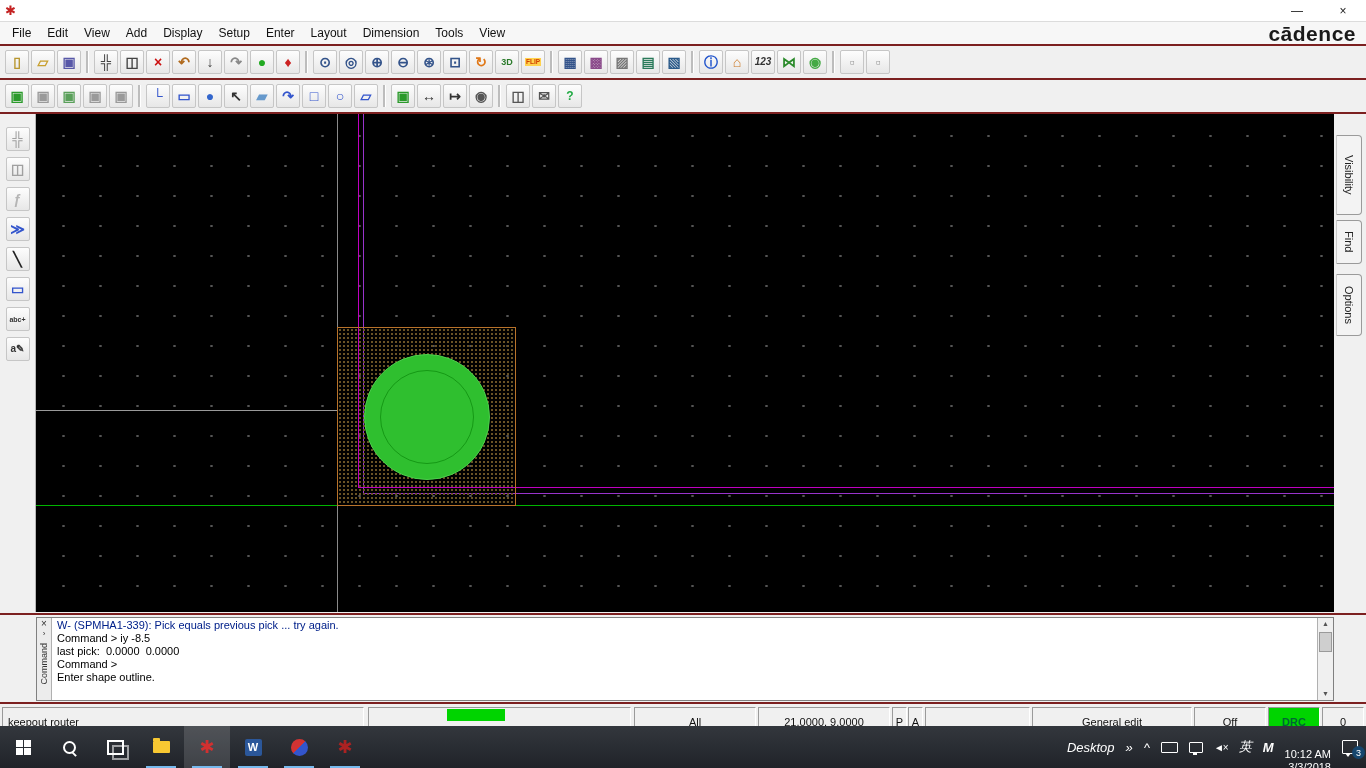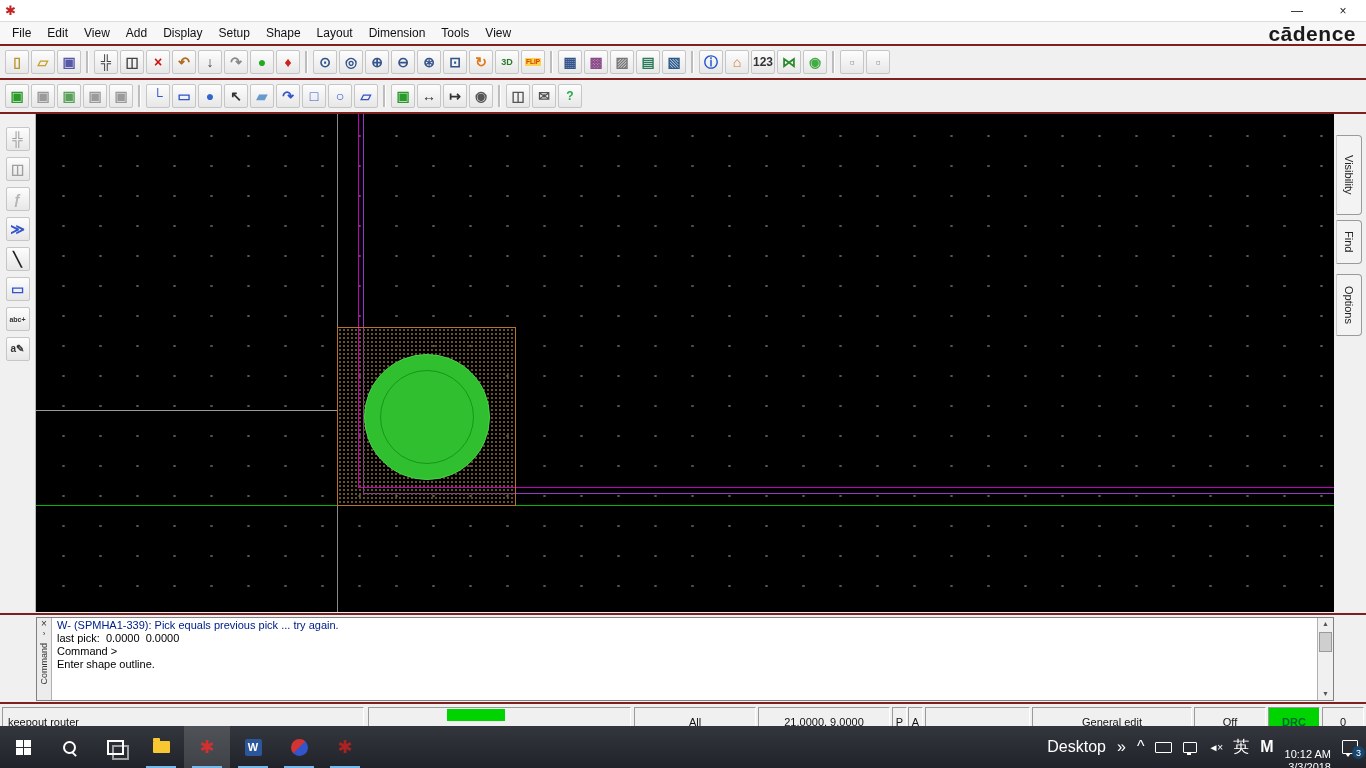--- a/index.html
+++ b/index.html
@@ -114,21 +114,21 @@
   .mag::after{content:"";position:absolute;width:2px;height:6px;background:#fff;left:8px;top:8px;transform:rotate(-45deg);}
   .tv{width:13px;height:11px;border:2px solid #fff;position:relative;}
   .tv::after{content:"";position:absolute;left:3px;top:3px;width:13px;height:11px;border:2px solid rgba(255,255,255,0.55);}
   .folder{width:17px;height:12px;background:#f8c832;border-radius:1px;position:relative;}
   .folder::before{content:"";position:absolute;top:-3px;left:0;width:7px;height:3px;background:#f8c832;border-radius:1px 1px 0 0;}
   .allegro-glyph{color:#d23030;font-size:18px;line-height:1;}
   .wordicon{width:17px;height:17px;background:#2b579a;color:#fff;font-size:11px;font-weight:bold;
             display:flex;align-items:center;justify-content:center;border-radius:2px;}
   .orcadicon{width:17px;height:17px;border-radius:50%;background:linear-gradient(135deg,#d23333 50%,#3355cc 50%);}
   .tray{margin-left:auto;display:flex;align-items:center;gap:11px;padding-right:8px;}
-  .tray-text{font-size:16px;color:#fff;}
+  .tray-text{font-size:13px;color:#fff;font-style:italic;}
   .kbd-icon{width:15px;height:9px;border:1px solid #fff;border-radius:1px;}
   .net-icon{width:12px;height:9px;border:1px solid #fff;border-radius:1px;position:relative;}
   .net-icon::after{content:"";position:absolute;left:3px;bottom:-3px;width:4px;height:2px;background:#fff;}
   .vol-icon{font-size:10px;color:#fff;letter-spacing:-1px;}
   .clock{text-align:right;font-size:11px;line-height:13px;color:#fff;margin-top:28px;}
   .notif{position:relative;width:14px;height:12px;border:1px solid #fff;border-radius:1px;}
   .notif::after{content:"";position:absolute;left:2px;bottom:-4px;width:0;height:0;
                 border-left:3px solid transparent;border-right:3px solid transparent;border-top:4px solid #fff;}
   .badge{position:absolute;right:-8px;bottom:-6px;width:13px;height:13px;border-radius:50%;background:#16466e;
          color:#fff;font-size:9px;display:flex;align-items:center;justify-content:center;}
@@ -153,21 +153,21 @@
     <span class="menu-item">Edit</span>
 
     <span class="menu-item">View</span>
 
     <span class="menu-item">Add</span>
 
     <span class="menu-item">Display</span>
 
     <span class="menu-item">Setup</span>
 
-    <span class="menu-item">Shape</span>
+    <span class="menu-item">Enter</span>
 
     <span class="menu-item">Layout</span>
 
     <span class="menu-item">Dimension</span>
 
     <span class="menu-item">Tools</span>
 
     <span class="menu-item">View</span>
   </div>
 
@@ -277,21 +277,21 @@
   <span class="tsep"></span>
     <span class="tbtn">
       <span class="glyph" style="color: rgb(34, 85, 204);">ⓘ</span>
     </span>
 
     <span class="tbtn">
       <span class="glyph" style="color: rgb(204, 119, 34);">⌂</span>
     </span>
 
     <span class="tbtn">
-      <span class="glyph" style="color: rgb(51, 51, 51); font-size: 12px;">123</span>
+      <span class="glyph" style="color: rgb(51, 51, 51); font-size: 10px; font-style: italic;">123</span>
     </span>
 
     <span class="tbtn">
       <span class="glyph" style="color: rgb(42, 138, 42);">⋈</span>
     </span>
 
     <span class="tbtn">
       <span class="glyph" style="color: rgb(68, 170, 68);">◉</span>
     </span>
   <span class="tsep"></span>
@@ -458,20 +458,21 @@
 <div class="console">
   <div class="console-strip">
     <span class="console-close">×</span>
     <span class="console-expand">›</span>
     <span class="console-tab-label">Command</span>
   </div>
   <div class="console-body">
 
       <div class="cline" style="color: rgb(0, 32, 138);">W- (SPMHA1-339): Pick equals previous pick ... try again.</div>
 
+      <div class="cline" style="color: rgb(0, 0, 0);">Command &gt; iy -8.5</div>
 
       <div class="cline" style="color: rgb(0, 0, 0);">last pick:  0.0000  0.0000</div>
 
 
       <div class="cline" style="color: rgb(0, 0, 0);">Command &gt; </div>
 
       <div class="cline" style="color: rgb(0, 0, 0);">Enter shape outline.</div>
     </div>
   <div class="console-scroll">
     <span class="scroll-arrow">▲</span>

